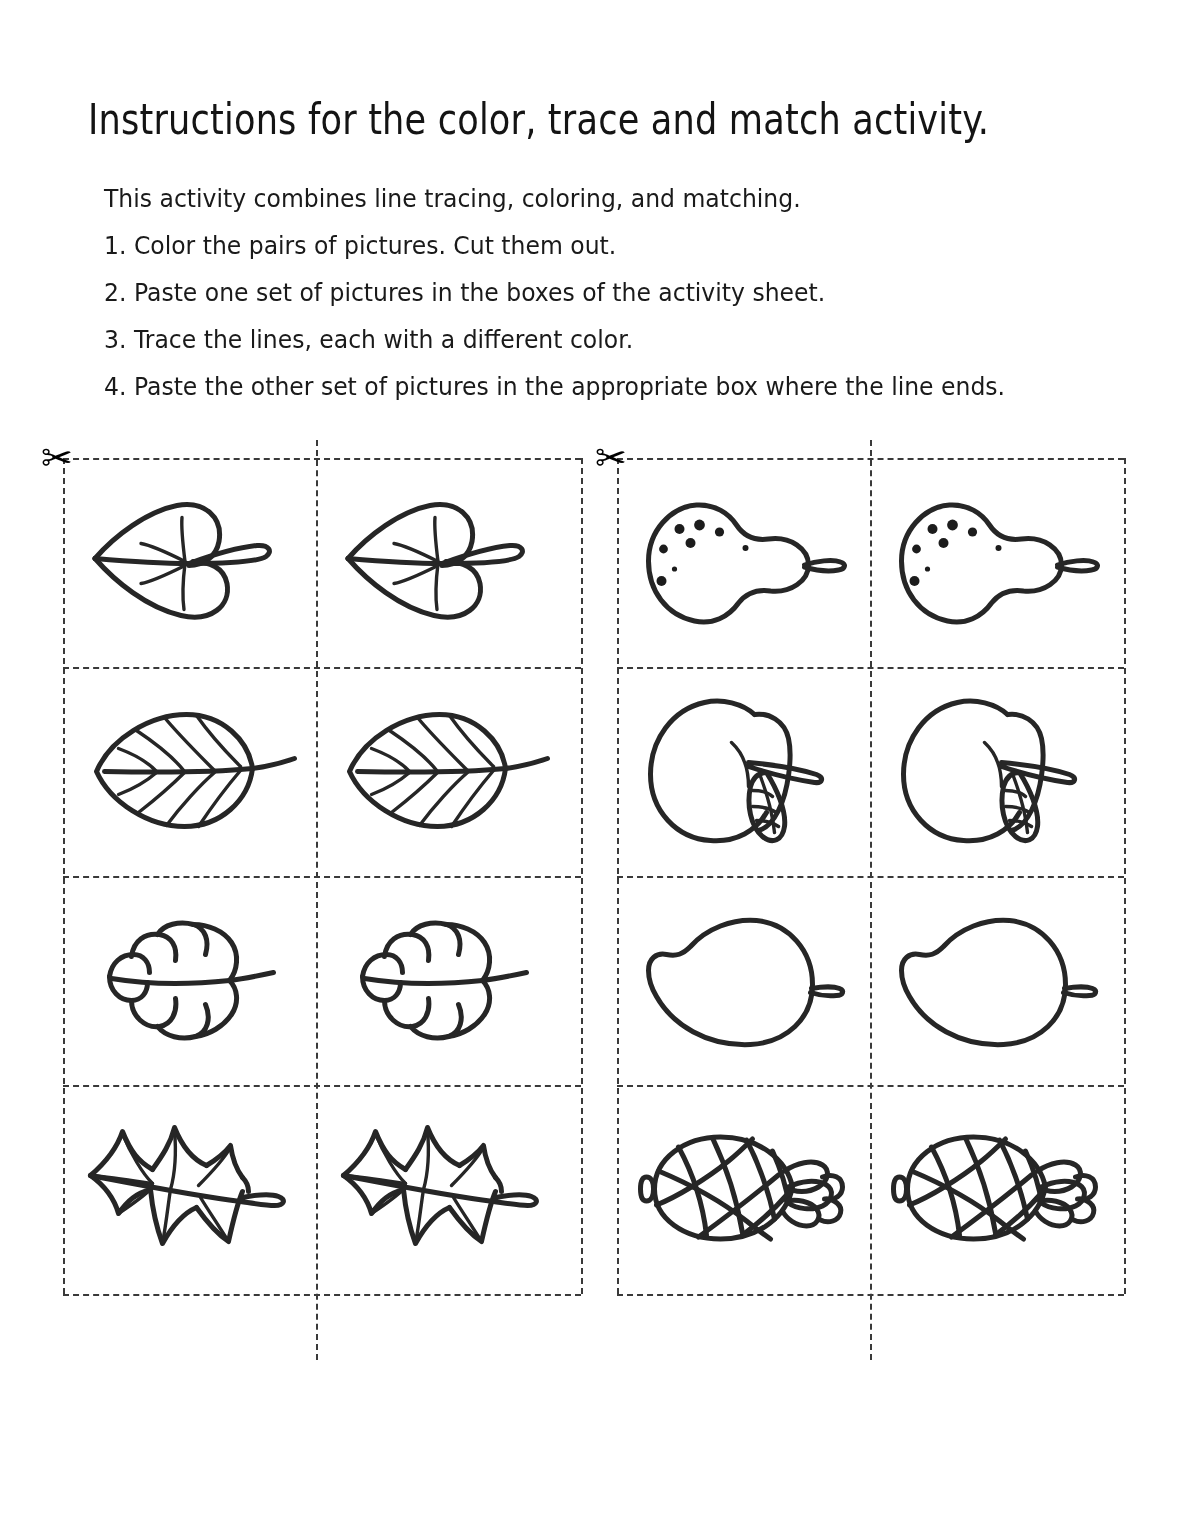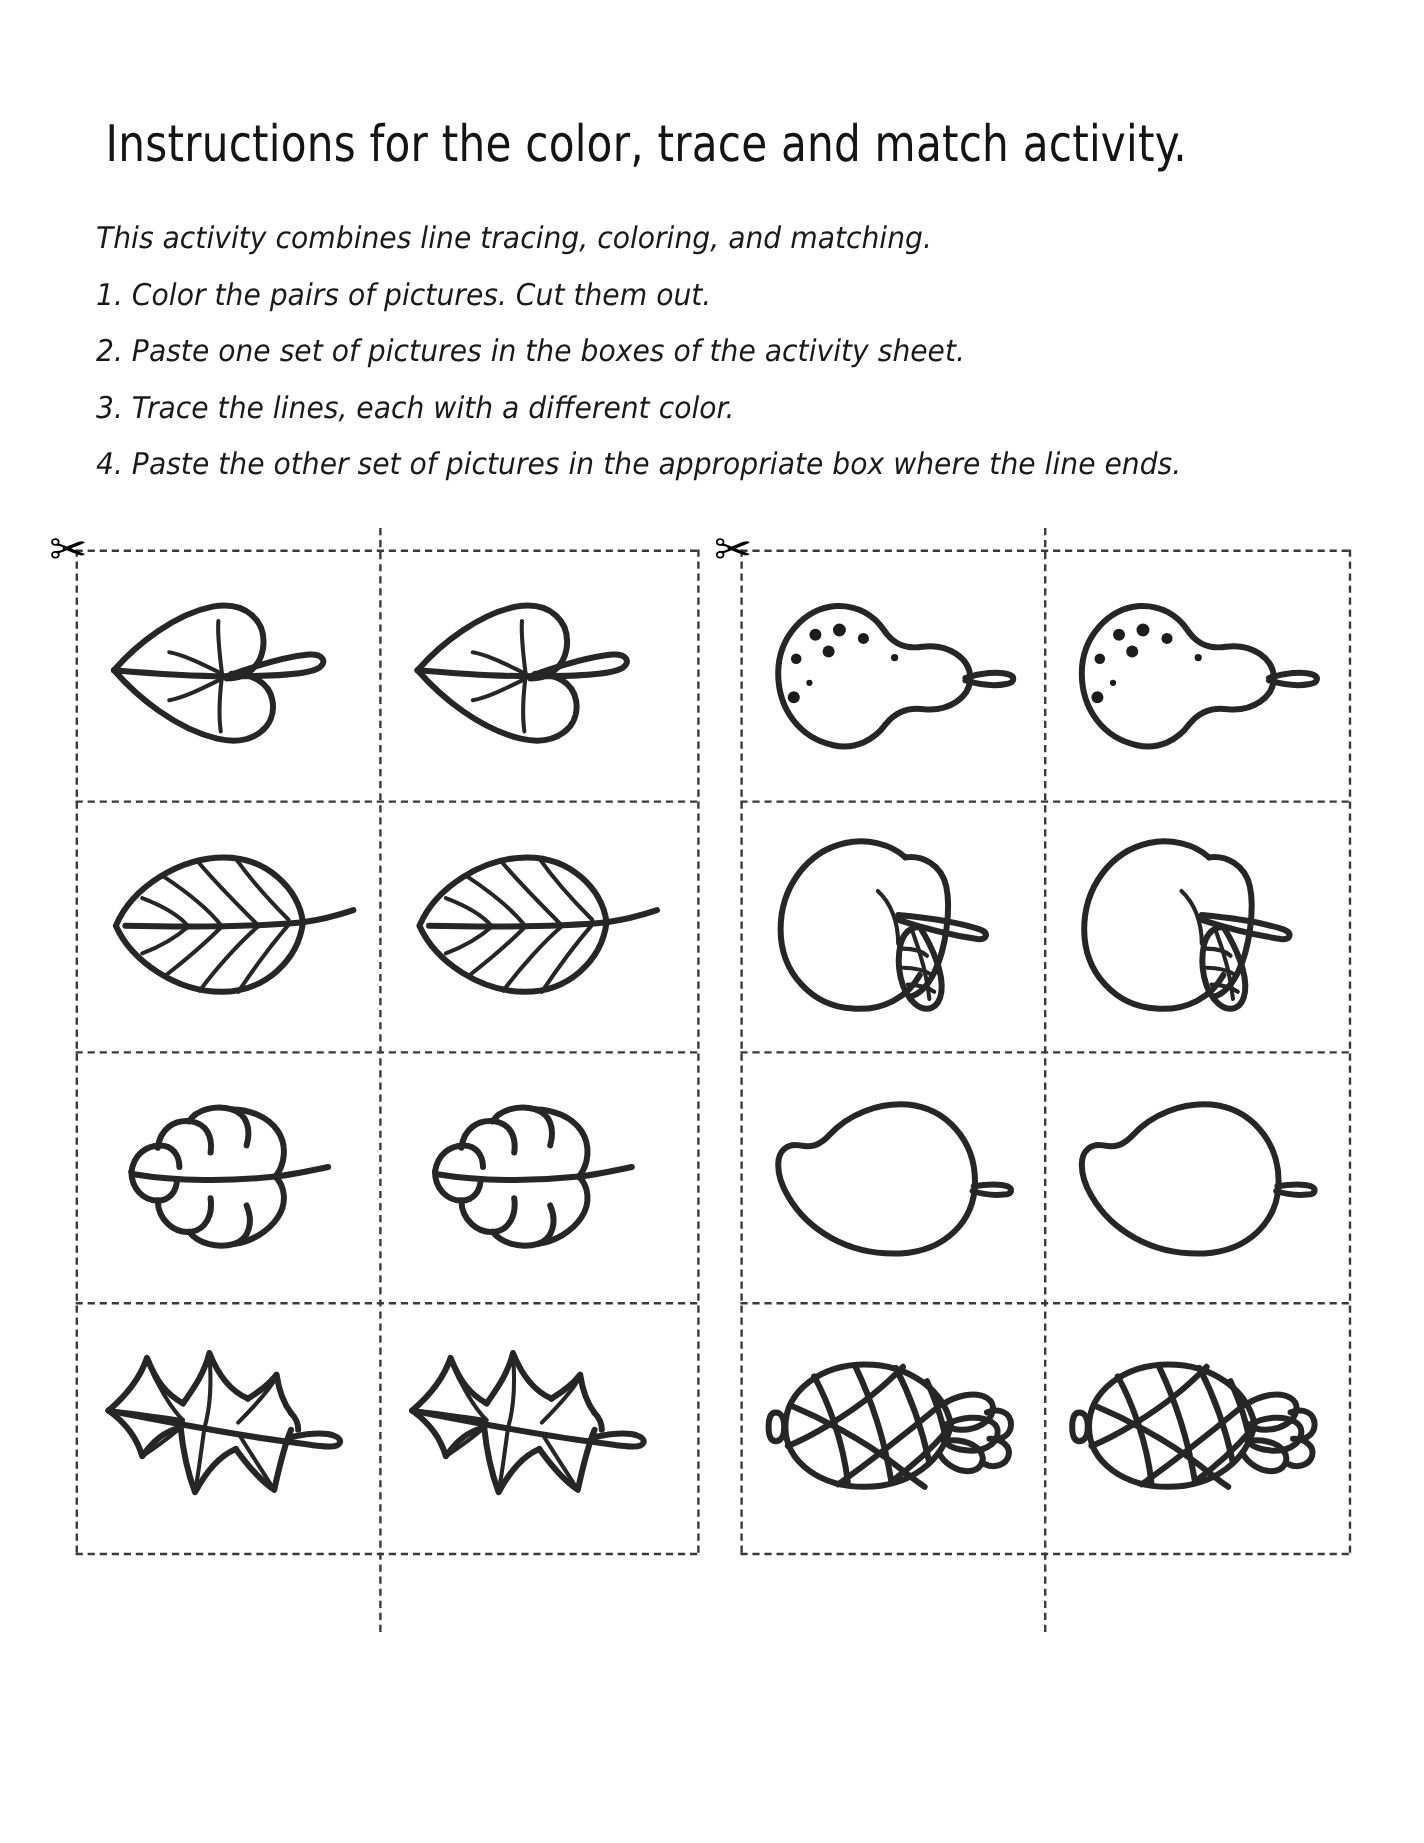--- a/index.html
+++ b/index.html
@@ -35,24 +35,23 @@
     color: #141414;
     font-family: "DejaVu Sans", sans-serif;
     font-stretch: condensed;
     transform: scaleX(0.93);
     transform-origin: left center;
     white-space: nowrap;
   }
 
   .intro-block {
     position: absolute;
-    left: 80px;
+    left: 104px;
     top: 186px;
     width: 1010px;
-    font-style: italic;
   }
   .intro-line {
     font-size: 25px;
     line-height: 1.0;
     color: #1a1a1a;
     margin-bottom: 22px;
     transform: scaleX(0.94);
     transform-origin: left center;
     white-space: nowrap;
   }

